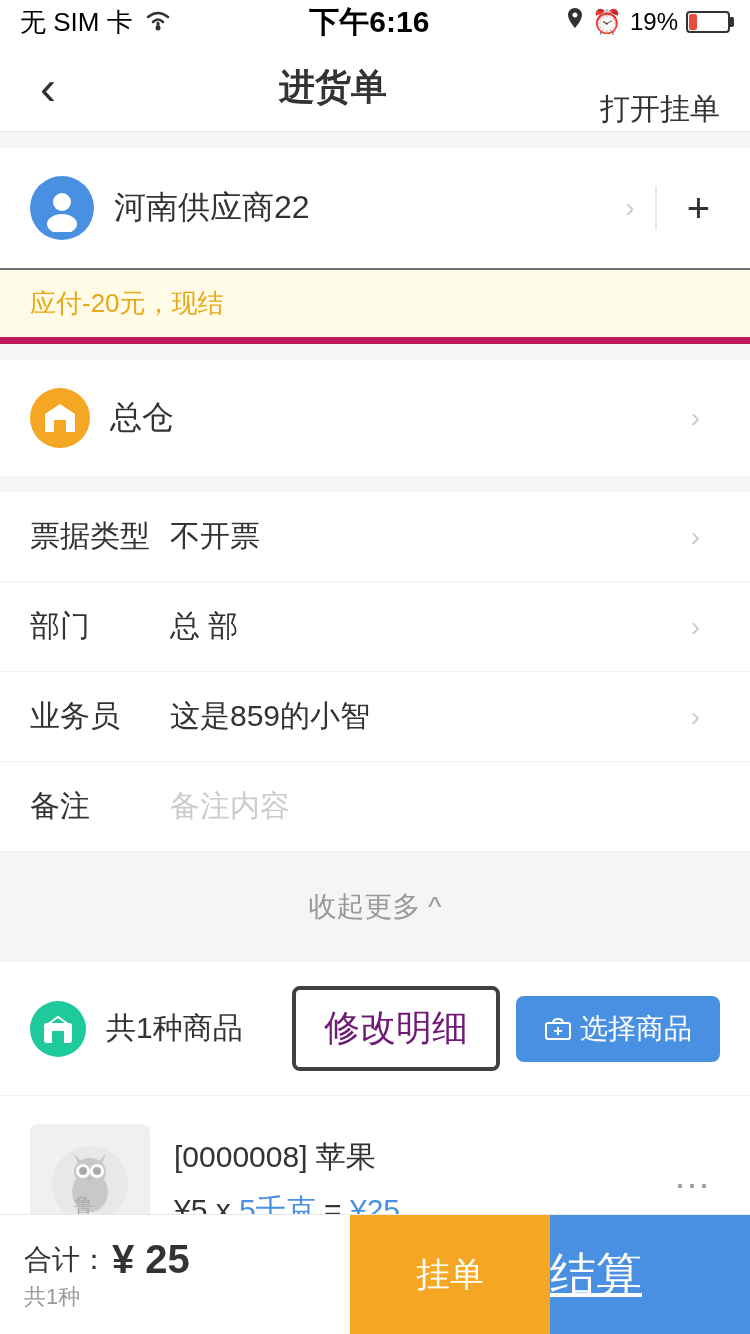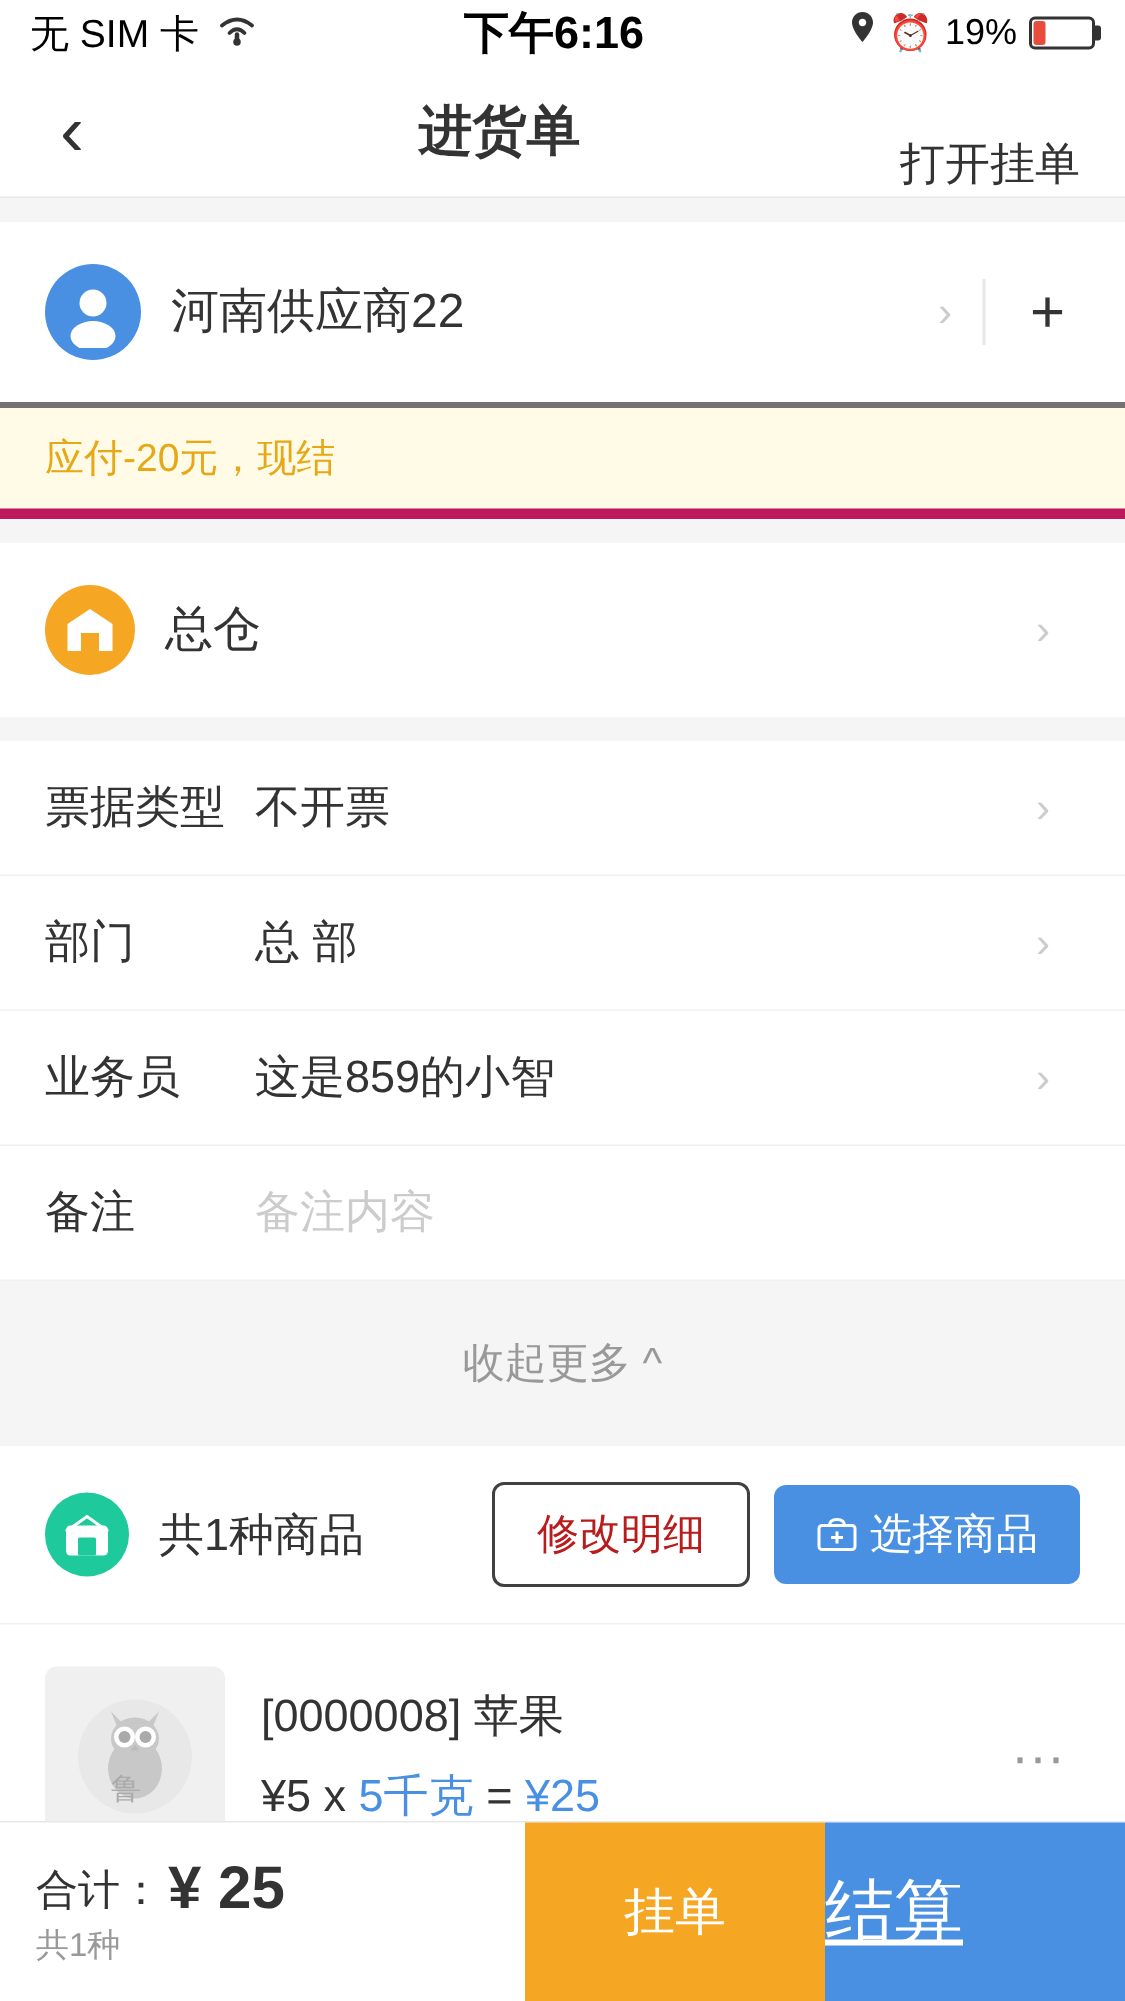--- a/index.html
+++ b/index.html
@@ -73,21 +73,21 @@
     .section {
       background: #fff;
       margin-top: 16px;
     }
 
     
     .supplier-row {
       display: flex;
       align-items: center;
       padding: 28px 30px;
-      border-bottom: 4px solid #737373;
+      border-bottom: 2px solid #737373;
     }
     .supplier-avatar {
       width: 64px; height: 64px; border-radius: 50%;
       background: #4a90e2;
       display: flex; align-items: center; justify-content: center;
       margin-right: 20px;
       flex-shrink: 0;
     }
     .supplier-name {
       flex: 1;
@@ -196,26 +196,26 @@
       display: flex; align-items: center; justify-content: center;
       margin-right: 20px;
       flex-shrink: 0;
     }
     .product-count {
       flex: 1;
       font-size: 30px;
       color: #333;
     }
     .btn-outline {
-      border: 2px solid #404040;
-      color: #b91c1c;
+      border: 4px solid #404040;
+      color: #701a75;
       background: #fff;
       border-radius: 8px;
       padding: 14px 28px;
-      font-size: 28px;
+      font-size: 36px;
       margin-right: 16px;
       cursor: pointer;
     }
     .btn-primary {
       background: #4a90e2;
       color: #fff;
       border: none;
       border-radius: 8px;
       padding: 14px 28px;
       font-size: 28px;

